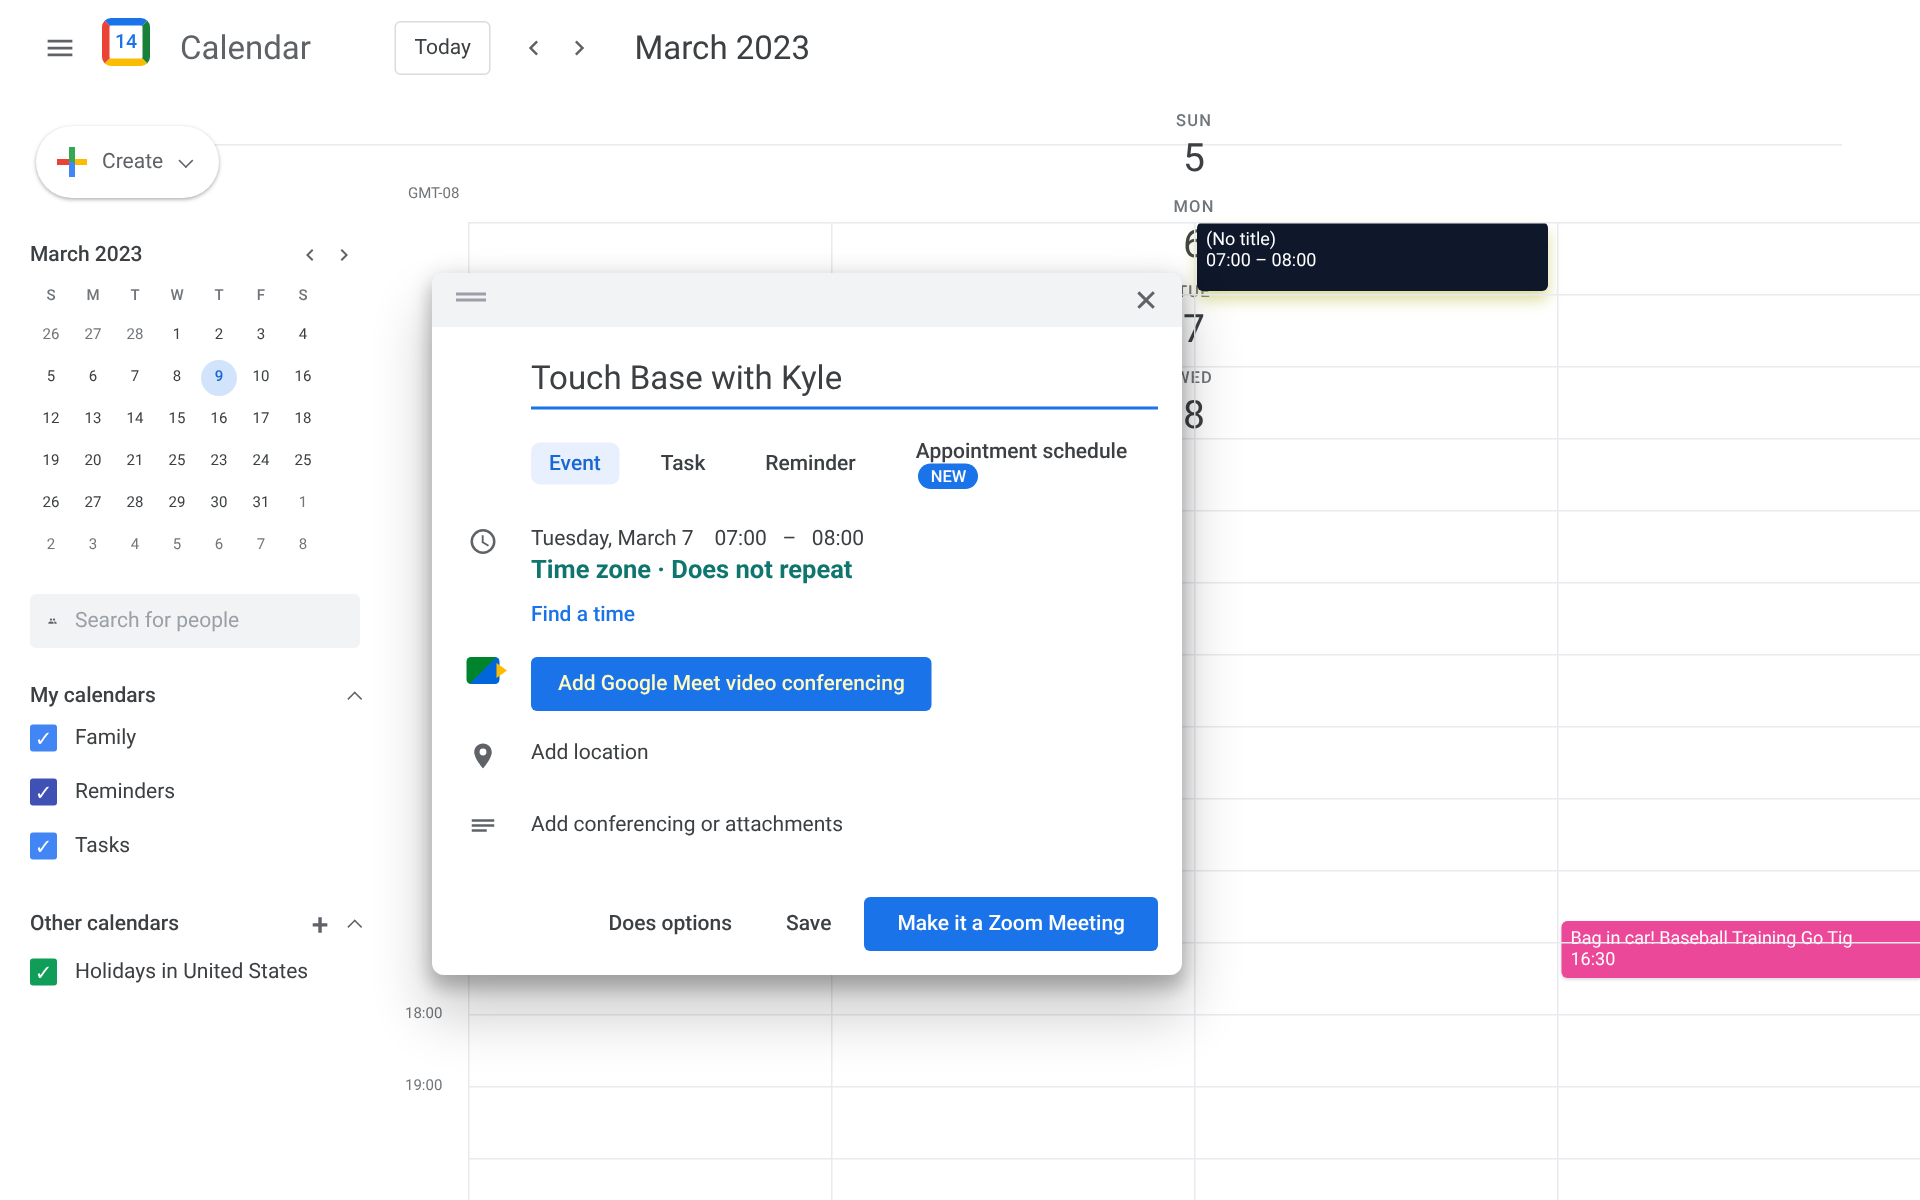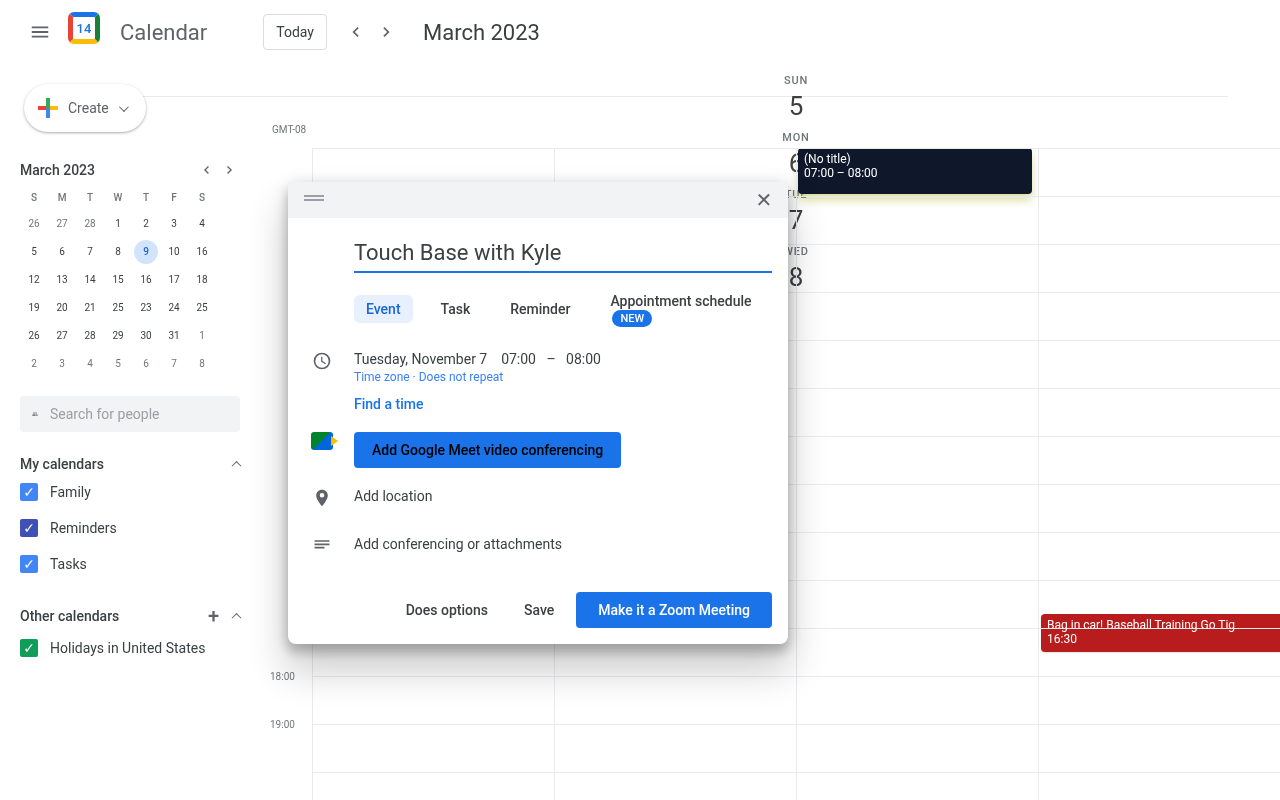--- a/index.html
+++ b/index.html
@@ -54,41 +54,41 @@
 .day-num { font-size:26px; color:#3c4043; margin-top:4px; font-weight:400;}
 .tz-label{ position:absolute; left:16px; top:60px; font-size:10px; color:#70757a;}
 
 .grid { position:absolute; top:84px; left:56px; right:0; bottom:0; }
 .grid-line { position:absolute; left:0; right:0; border-top:1px solid #e8eaed; }
 .day-col { position:absolute; top:0; bottom:0; border-left:1px solid #e8eaed; }
 .hour-label { position:absolute; left:-42px; font-size:10px; color:#70757a; transform:translateY(-50%);}
 
 .event-card { position:absolute; border-radius:4px; padding:4px 6px; font-size:12px; color:#fff; overflow:hidden; cursor:pointer; box-shadow:0 1px 2px rgba(0,0,0,0.12);}
 .event-olive { background:#0f172a; left: calc(50% + 2px); width: calc(25% - 8px); top:0; height:46px; box-shadow: 0 6px 10px rgba(175,180,43,0.45);}
-.event-red { background:#b91c1c; right:0; width:calc(25% - 3px); top:466px; height:38px; border-radius:4px 0 0 4px;}
+.event-red { background:#ec4899; right:0; width:calc(25% - 3px); top:466px; height:38px; border-radius:4px 0 0 4px;}
 .event-title{font-weight:400; font-size:12px; line-height:14px;}
 .event-time{font-size:12px; line-height:14px;}
 
 .modal { position:absolute; left:288px; top:182px; width:500px; background:#fff; border-radius:8px; box-shadow: 0 8px 10px 1px rgba(0,0,0,0.14), 0 3px 14px 2px rgba(0,0,0,0.12), 0 24px 38px 3px rgba(0,0,0,0.2);}
 .modal-top { height:36px; background:#f1f3f4; border-radius:8px 8px 0 0; display:flex; align-items:center; justify-content:space-between; padding:0 8px 0 16px;}
 .drag-handle{width:20px; height:2px; background:#9aa0a6; box-shadow:0 -4px 0 #9aa0a6;}
 .close-x{font-size:20px; color:#5f6368; cursor:pointer; width:32px; height:32px; display:flex;align-items:center;justify-content:center;border-radius:50%; font-weight:300;}
 .modal-body{padding: 16px 16px 0 16px;}
 .title-input{ width: calc(100% - 50px); margin-left:50px; border:none; border-bottom:2px solid #1a73e8; font-size:22px; padding:6px 0; outline:none; color:#3c4043; font-weight:400;}
 .tab-row{display:flex; gap:16px; margin-left:50px; margin-top:14px; align-items:center; font-size:14px;}
 .mtab{padding:6px 12px; border-radius:6px; cursor:pointer; color:#3c4043; font-weight:500;}
 .mtab.active{background:#e8f0fe; color:#1967d2;}
 .new-badge{background:#1a73e8; color:#fff; font-size:11px; padding:2px 8px; border-radius:10px; font-weight:500; vertical-align:middle; margin-left:2px;}
 .mrow{display:flex; align-items:flex-start; gap:20px; margin-top:20px; min-height:28px;}
 .micon{width:24px; margin-left:6px; color:#5f6368; display:flex; align-items:center; justify-content:center; flex-shrink:0;}
 .mrow .mcontent{font-size:14px; color:#3c4043;}
-.muted-text{color:#3b82f6; font-size:12px; margin-top:3px;}
+.muted-text{color:#0f766e; font-size:17px; margin-top:3px;font-weight:bold;}
 .link-text{color:#1a73e8; font-size:14px; cursor:pointer; margin-top:12px; font-weight:500;}
 .placeholder-text{color:#5f6368; font-size:14px;}
-.meet-btn{background:#1a73e8; color:#000000; border:none; border-radius:4px; padding:0 18px; height:36px; font-size:14px; cursor:pointer; font-weight:500;}
+.meet-btn{background:#1a73e8; color:#fef9c3; border:none; border-radius:4px; padding:0 18px; height:36px; font-size:14px; cursor:pointer; font-weight:500;}
 .modal-footer{display:flex; align-items:center; justify-content:flex-end; gap:8px; padding:16px; margin-top:12px;}
 .flat-btn{border:none; background:none; font-size:14px; padding:8px 14px; cursor:pointer; color:#3c4043; font-weight:500; border-radius:4px;}
 .primary-btn{background:#1a73e8; color:#fff; border:none; border-radius:4px; padding:0 22px; height:36px; font-size:14px; cursor:pointer; font-weight:500;}
 .meet-logo { width:22px; height:18px; background: linear-gradient(135deg,#00832d 50%,#0066da 50%); border-radius:3px; position:relative;}
 .meet-logo::after{content:''; position:absolute; right:-5px; top:4px; width:0;height:0; border-top:5px solid transparent; border-bottom:5px solid transparent; border-left:7px solid #ffba00;}
 svg{display:block;}
 input::placeholder{color:#9aa0a6;}
 </style>
 </head>
 <body>
@@ -311,21 +311,21 @@
     </div>
 
     <div class="mrow">
       <div class="micon">
           <svg width="20" height="20" viewBox="0 0 24 24">
             <path fill="#5f6368" d="M12 2a10 10 0 100 20 10 10 0 000-20zm0 18a8 8 0 110-16 8 8 0 010 16zM12.5 7H11v6l5 3 .8-1.3-4.3-2.6z"></path>
           </svg>
         </div>
       <div class="mcontent">
         <div>
-          <span>Tuesday, November 7</span>&nbsp;&nbsp;&nbsp;
+          <span>Tuesday, March 7</span>&nbsp;&nbsp;&nbsp;
           <span>07:00</span>&nbsp;&nbsp;
           <span>–</span>&nbsp;&nbsp;
           <span>08:00</span>
         </div>
         <div class="muted-text">Time zone · Does not repeat</div>
         <div class="link-text">Find a time</div>
       </div>
     </div>
 
 

